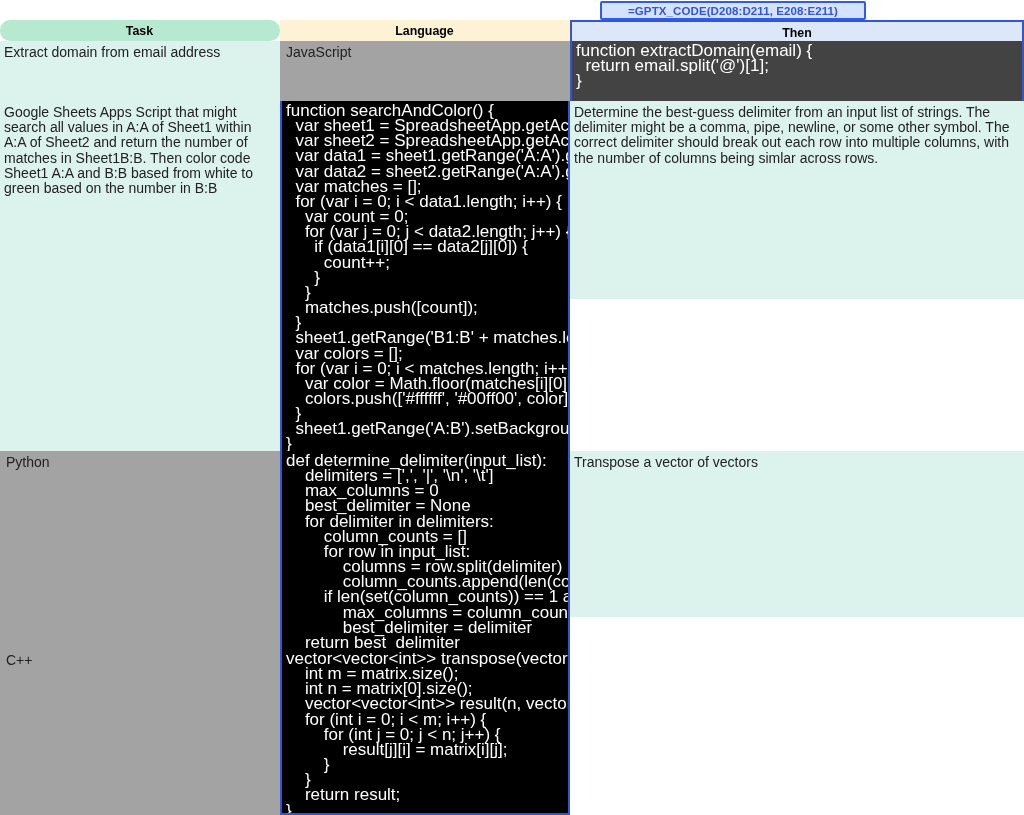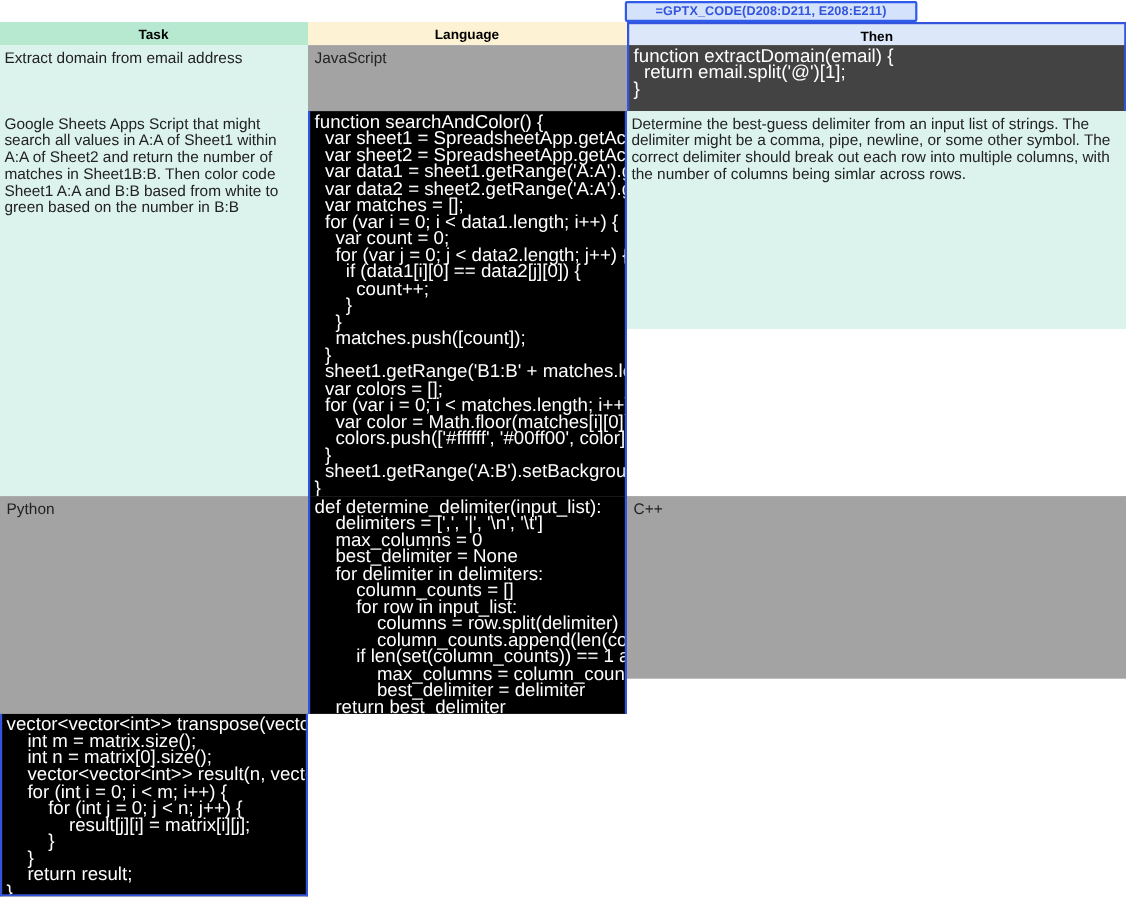--- a/index.html
+++ b/index.html
@@ -15,21 +15,21 @@
   #app {
     position: relative;
     width: 1024px;
     height: 815px;
     background: #ffffff;
   }
 
   
   .formula-bar {
     position: absolute;
-    left: 568px;
+    left: 600px;
     top: 1px;
     width: 266px;
     height: 19px;
     background: #d5e2fb;
     border: 2px solid #2f5bea;
     border-radius: 2px;
     display: flex;
     align-items: center;
     justify-content: center;
     z-index: 20;
@@ -66,21 +66,21 @@
   
   .hdr {
     height: 21px;
     padding: 2px 4px 0 4px;
     font-weight: bold;
     font-size: 12.4px;
     text-align: center;
     line-height: 18px;
     color: #000000;
   }
-  .hdr-task { background: #b7e8d0; }
+  .hdr-task { background: #b7e8d0; border-radius: 10px; }
   .hdr-lang { background: #fdf3d4; }
   .hdr-code {
     background: #dce7f9;
     border-top: 2px solid #3355dd;
     border-right: 2px solid #3355dd;
     border-left: 2px solid #3355dd;
   }
 
   
   .c-task {
@@ -160,20 +160,21 @@
     for delimiter in delimiters:
         column_counts = []
         for row in input_list:
             columns = row.split(delimiter)
             column_counts.append(len(columns))
         if len(set(column_counts)) == 1 and column_counts[0] &gt; max_columns:
             max_columns = column_counts[0]
             best_delimiter = delimiter
     return best_delimiter</div>
 
+    <div class="cell c-task" style="height:166px">Transpose a vector of vectors</div>
     <div class="cell c-lang" style="height:166px">C++</div>
     <div class="cell c-code last" style="height:166px">vector&lt;vector&lt;int&gt;&gt; transpose(vector&lt;vector&lt;int&gt;&gt;&amp; matrix) {
     int m = matrix.size();
     int n = matrix[0].size();
     vector&lt;vector&lt;int&gt;&gt; result(n, vector&lt;int&gt;(m));
     for (int i = 0; i &lt; m; i++) {
         for (int j = 0; j &lt; n; j++) {
             result[j][i] = matrix[i][j];
         }
     }

